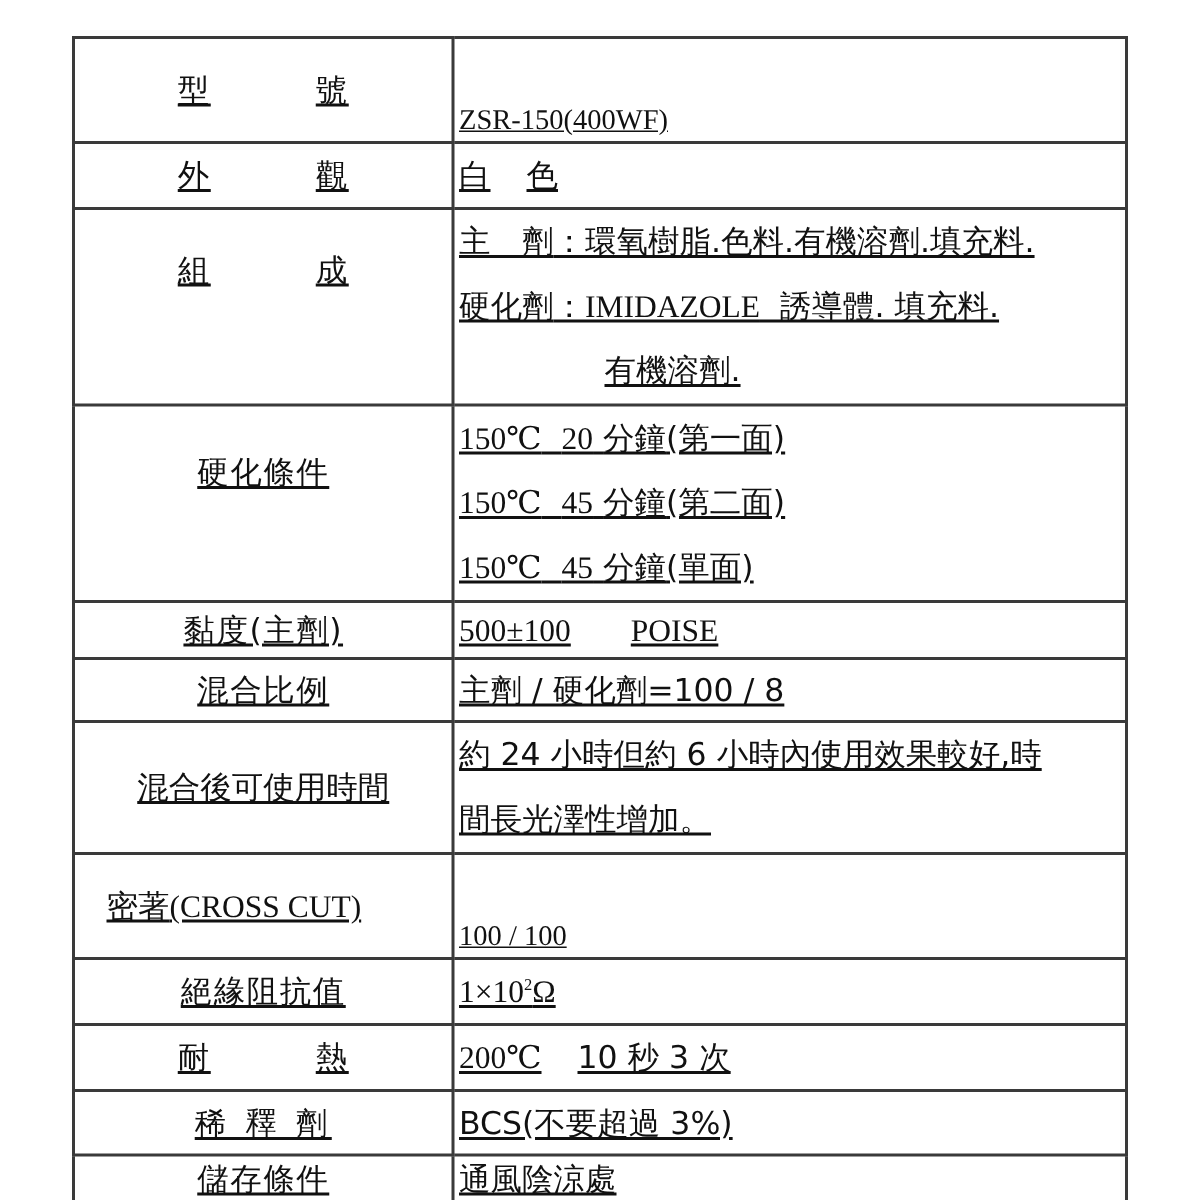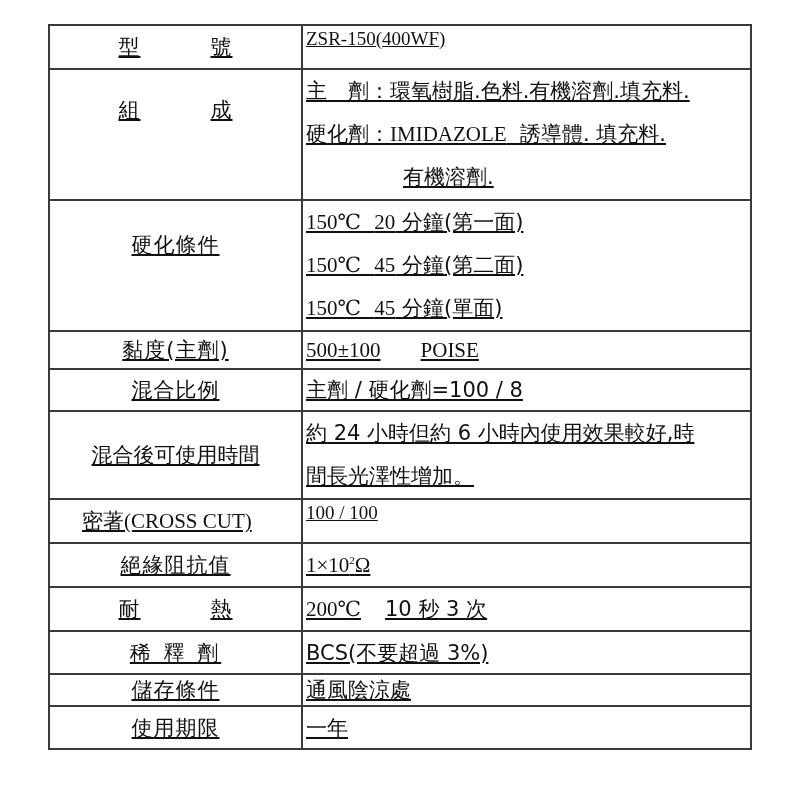--- a/index.html
+++ b/index.html
@@ -48,20 +48,21 @@
       line-height: 43px;
     }
     .latin {
       font-family: "Liberation Serif", "DejaVu Serif", serif;
     }
     .top { vertical-align: top !important; }
     .top .line-top {
       display: block;
       line-height: 26px;
       font-size: 19px;
+      margin-top: 42px;
     }
     sup { font-size: 11px; vertical-align: 8px; }
     .indent { padding-left: 97px; }
     .wide-gap { display: inline-block; width: 40px; }
     .gap-24 { display: inline-block; width: 24px; }
     .gap-70 { display: inline-block; width: 70px; }
   </style>
 </head>
 <body>
 
@@ -74,20 +75,28 @@
   <tbody>
       <tr style="height:44px;">
     <td class="label-cell">
       <span>型</span><span class="gap-70"></span><span>號</span>
     </td>
     <td class="value-cell top">
       <span class="line-top latin">ZSR-150(400WF)</span>
     </td>
   </tr>
 
+  <tr style="height:44px;">
+    <td class="label-cell">
+      <span>外</span><span class="gap-70"></span><span>觀</span>
+    </td>
+    <td class="value-cell">
+      <span>白</span><span class="gap-24"></span><span>色</span>
+    </td>
+  </tr>
 
   <tr style="height:130px;">
     <td class="label-cell" style="vertical-align:top; padding-top:26px;margin-top:21px;">
       <span>組</span><span class="gap-70"></span><span>成</span>
     </td>
     <td class="value-cell">
       <span class="line">
         <span>主　劑</span><span>：環氧樹脂.色料.有機溶劑.填充料.</span>
       </span>
       <span class="line">
@@ -132,21 +141,21 @@
 
   <tr style="height:87px;">
     <td class="label-cell" style="letter-spacing:0;">混合後可使用時間</td>
     <td class="value-cell">
       <span class="line">約 24 小時但約 6 小時內使用效果較好,時</span>
       <span class="line">間長光澤性增加。</span>
     </td>
   </tr>
 
   <tr style="height:44px;">
-    <td class="label-cell" style="letter-spacing:0; text-align:left; padding-left:32px;">
+    <td class="label-cell" style="letter-spacing:0; text-align:left; padding-left:21px;">
       <span>密著</span><span class="latin">(CROSS CUT)</span>
     </td>
     <td class="value-cell top">
       <span class="line-top latin">100 / 100</span>
     </td>
   </tr>
 
   <tr style="height:44px;">
     <td class="label-cell">絕緣阻抗值</td>
     <td class="value-cell latin">

